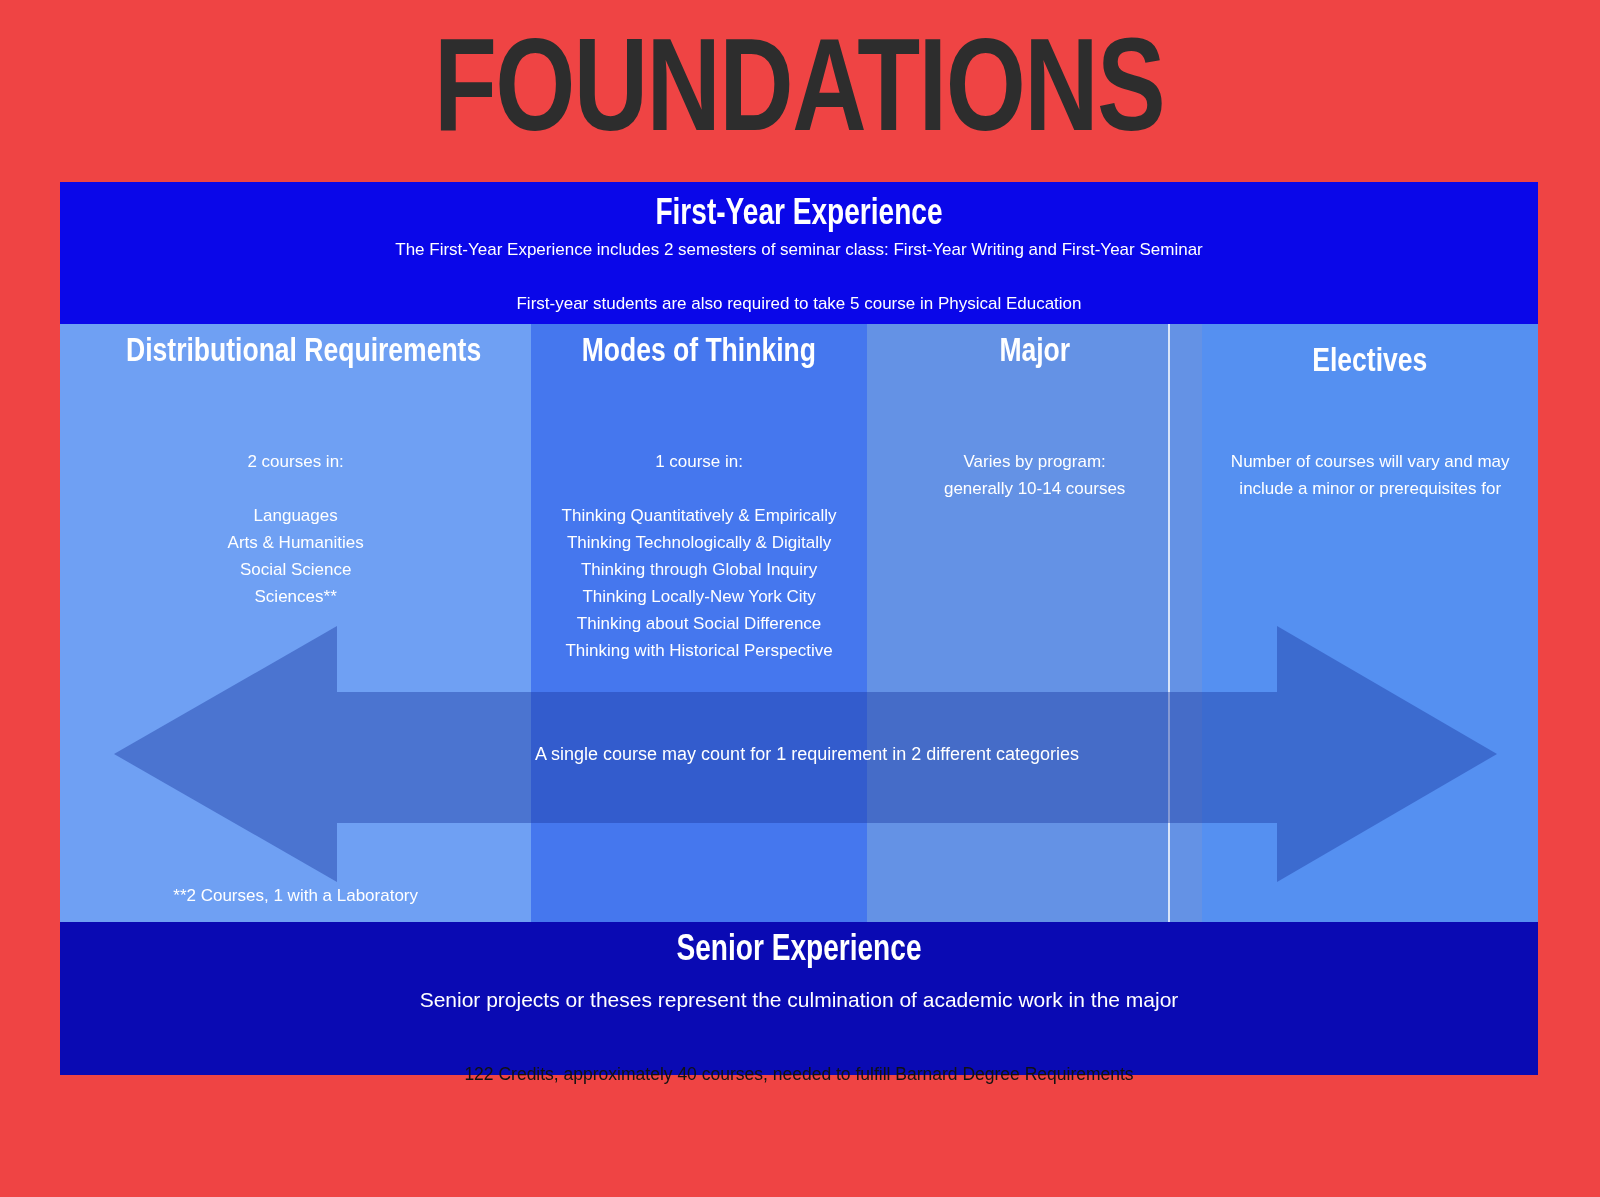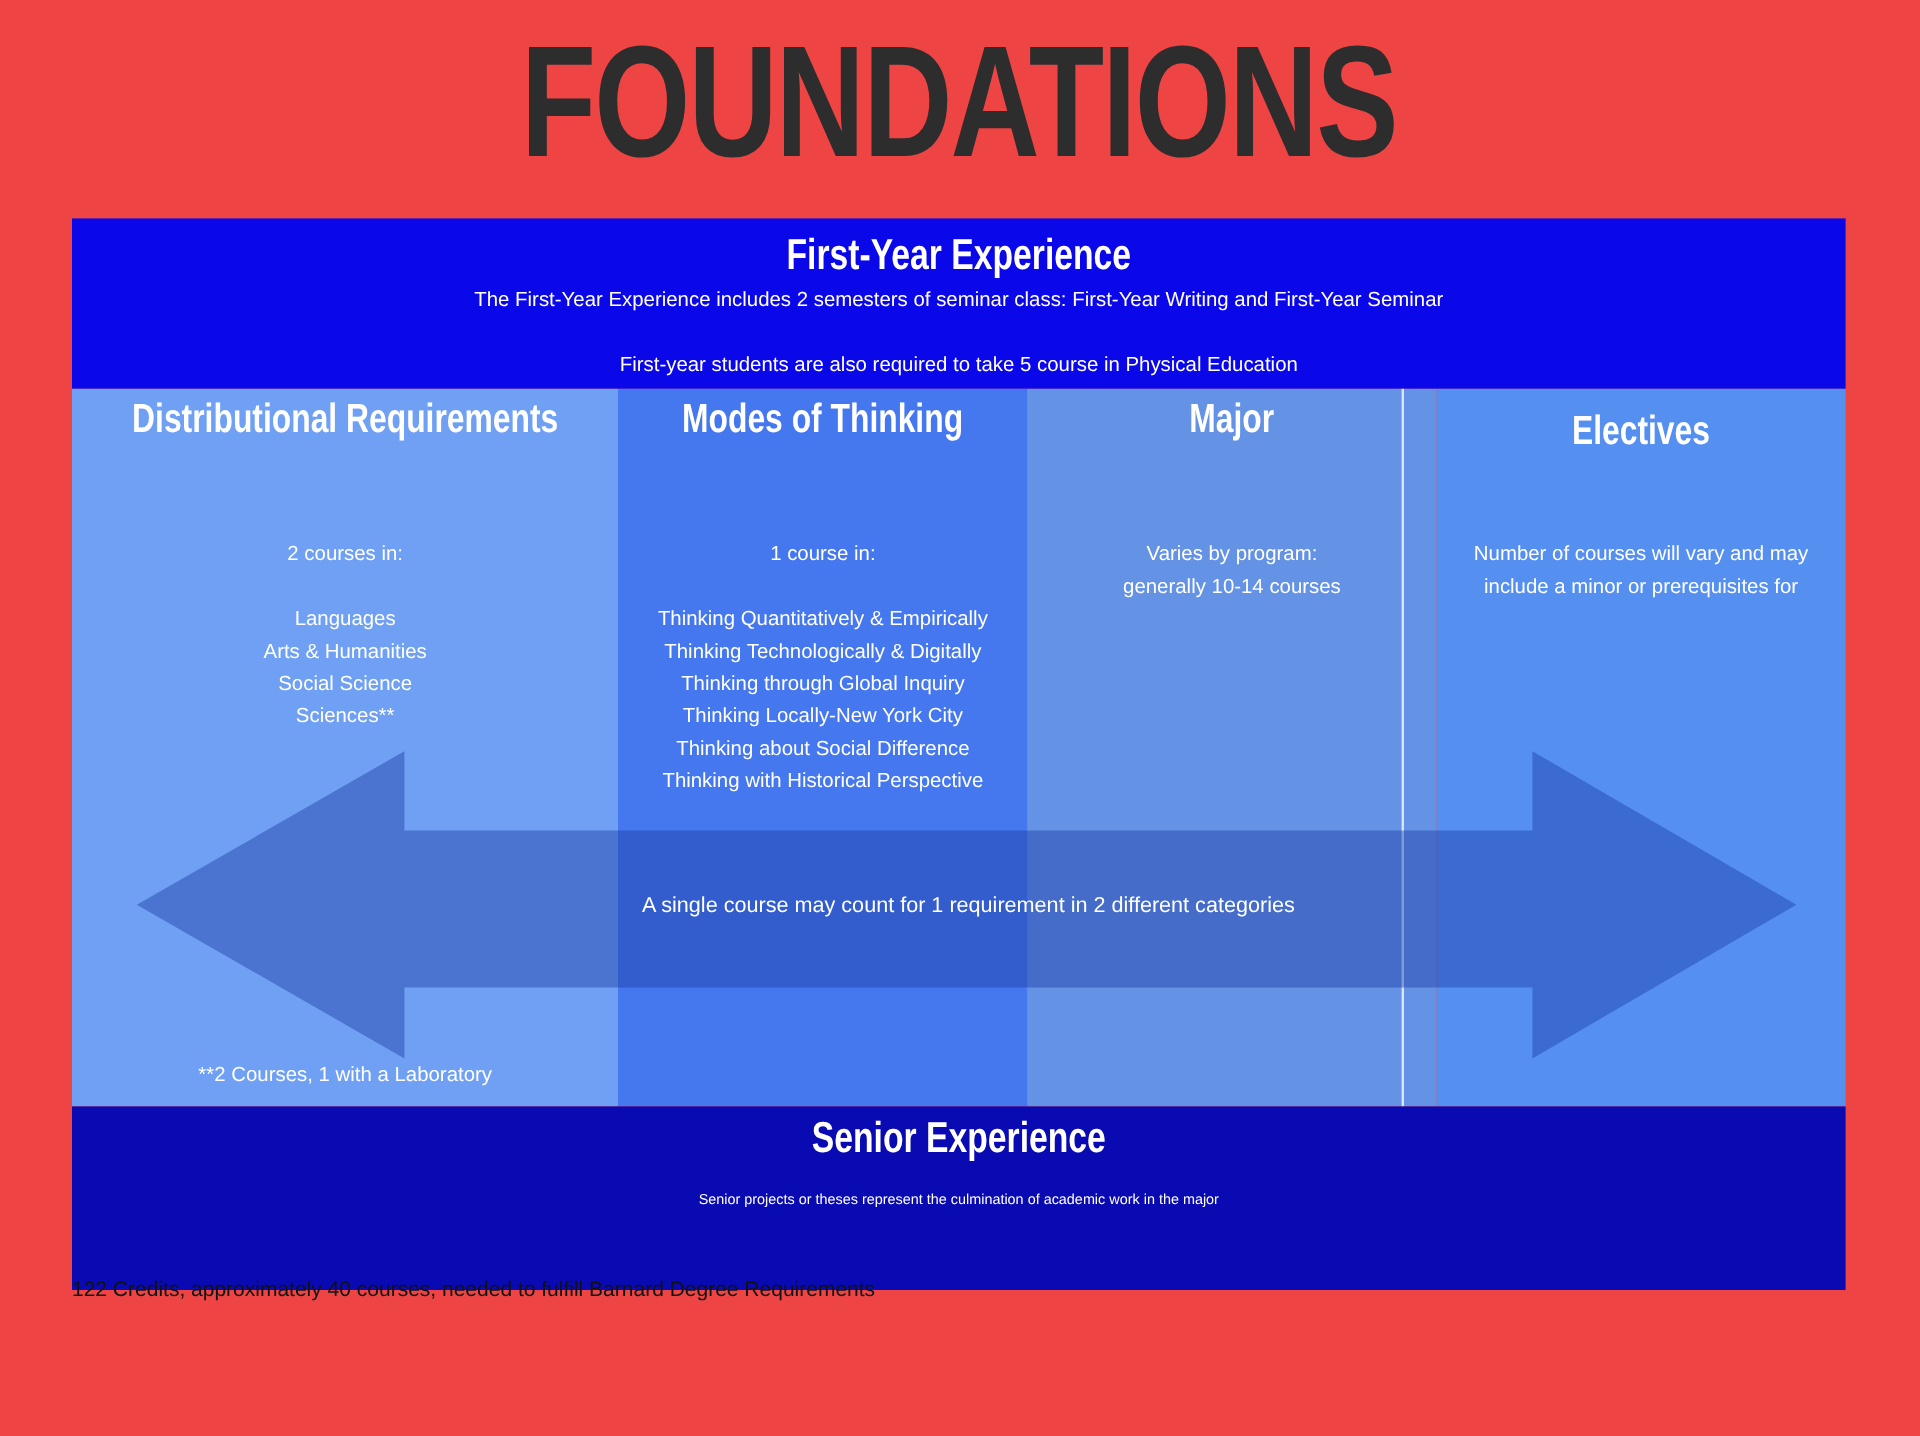--- a/index.html
+++ b/index.html
@@ -26,21 +26,21 @@
   }
   .banner-fy p{margin:0;font-size:17px;line-height:27px;color:#fff;}
   .banner-fy .l1{margin-top:2px;}
   .banner-fy .l2{margin-top:27px;}
 
   .columns{
     position:absolute;left:60px;top:324px;width:1478px;height:598px;
     display:flex;flex-direction:row;
   }
   .col{flex:1 1 0;position:relative;color:#fff;text-align:center;}
-  .col-1{background:var(--col1-bg,#6fa0f3);}
+  .col-1{background:var(--col1-bg,#6fa0f3);padding-left:16px;}
   .col-2{background:var(--col2-bg,#4577ee);}
   .col-3{background:var(--col3-bg,#6492e5);}
   .col-4{background:var(--col4-bg,#5590f1);}
   .col-heading{
     font-size:34px;line-height:42px;margin:4px 0 0 0;text-align:center;color:#fff;
   }
   .col-4 .col-heading{margin-top:14px;}
   .col-body{
     position:absolute;top:124px;left:0;right:0;
     font-size:17px;line-height:27px;color:#fff;
@@ -58,23 +58,23 @@
   .arrow-svg polygon{fill:var(--arrow-fill,#1e3ca5);fill-opacity:0.44;}
   .arrow-note{
     position:absolute;left:337px;top:741px;width:940px;text-align:center;
     font-size:18px;line-height:27px;color:#fff;
   }
   .banner-senior{
     position:absolute;left:60px;top:922px;width:1478px;height:153px;
     background:var(--senior-bg,#0a0ab3);color:#fff;text-align:center;
   }
   .banner-senior .banner-heading{margin-top:4px;}
-  .banner-senior p{margin:16px 0 0 0;font-size:12px;line-height:27px;color:#fff;}
+  .banner-senior p{margin:16px 0 0 0;font-size:21px;line-height:27px;color:#fff;}
   .footer-note{
-    position:absolute;left:60px;top:1064px;width:1478px;text-align:left;
+    position:absolute;left:60px;top:1064px;width:1478px;text-align:center;
     font-size:17.5px;color:var(--footer-color,#111111);
   }
 </style>
 </head>
 <body>
 
 <div class="page">
 
   <div class="title">FOUNDATIONS</div>
 

